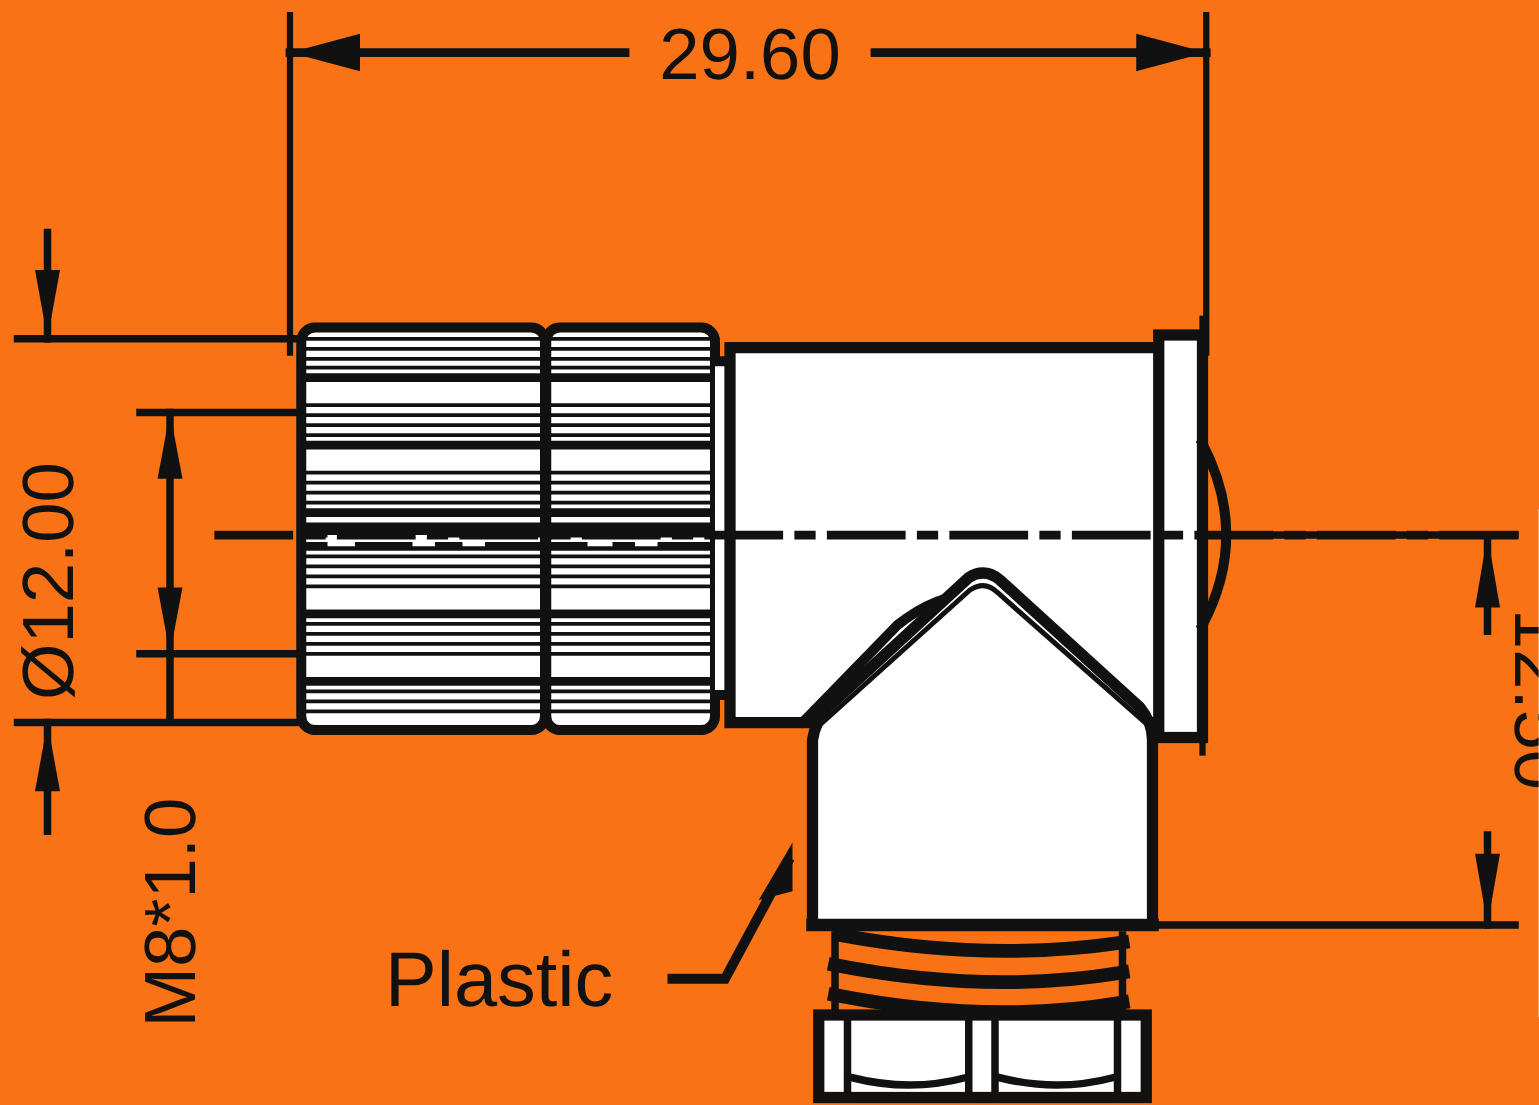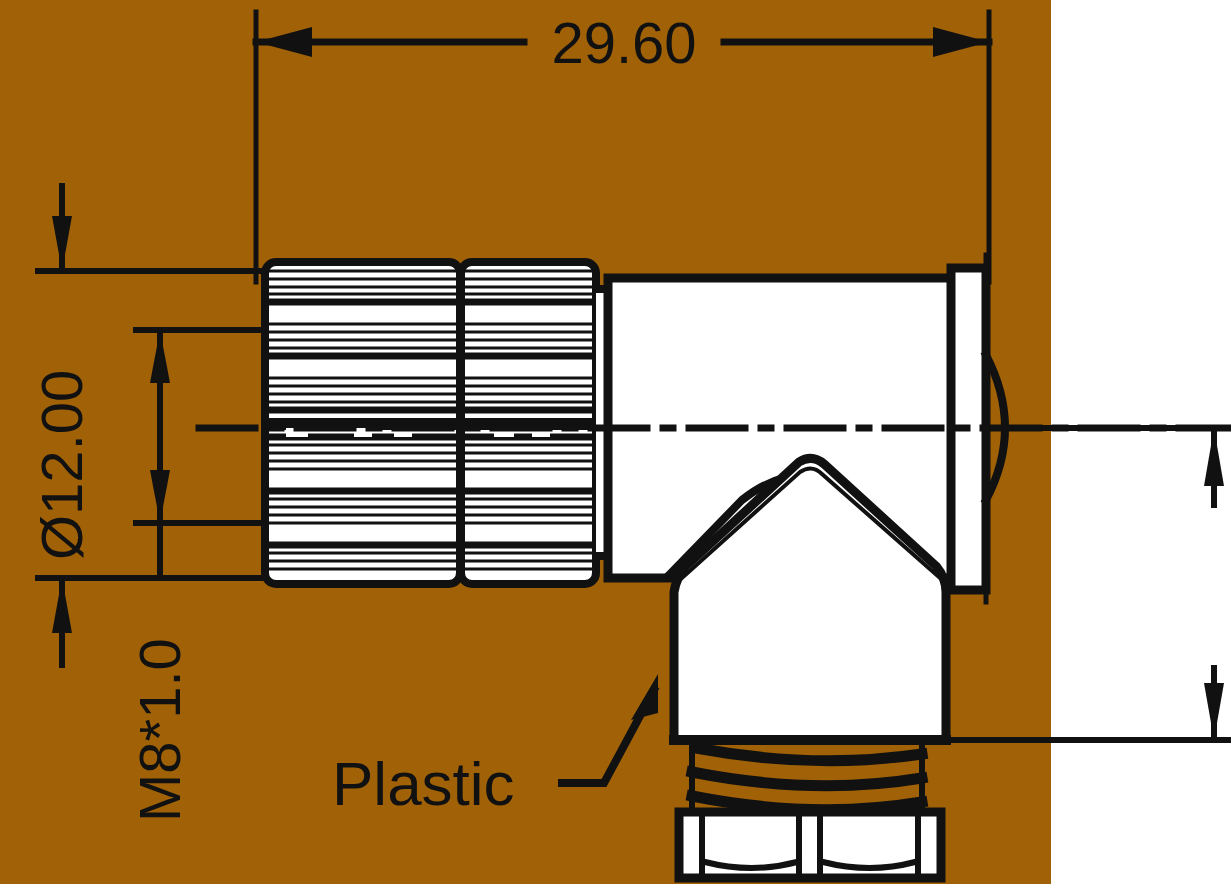--- a/index.html
+++ b/index.html
@@ -8,24 +8,23 @@
     background: #ffffff;
   }
   body {
     width: 1231px;
     height: 884px;
     font-family: "Liberation Sans", sans-serif;
     overflow: hidden;
   }
   #drawing-root {
     position: relative;
-    width: 1027px;
+    width: 1231px;
     height: 884px;
-    background: #a16207;
-    padding-left: 24px;
+    background: #f97316;
   }
   svg#cad {
     display: block;
     width: 1231px;
     height: 884px;
   }
   .dimtext {
     font-family: "Liberation Sans", sans-serif;
     font-size: 58px;
     font-weight: 500;

